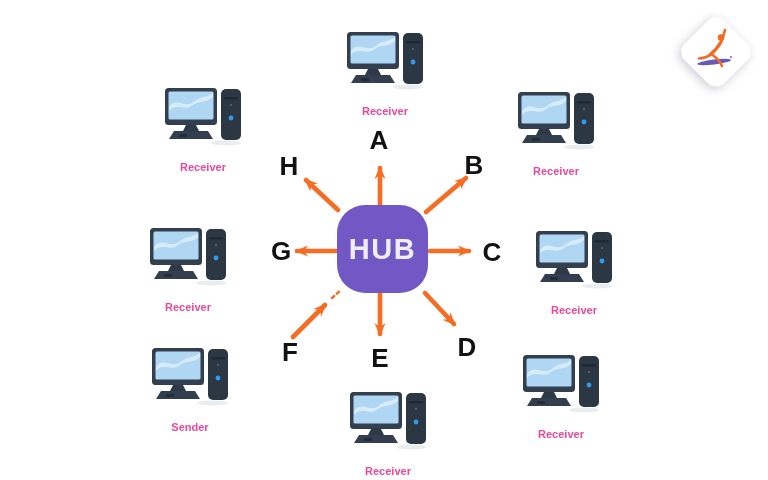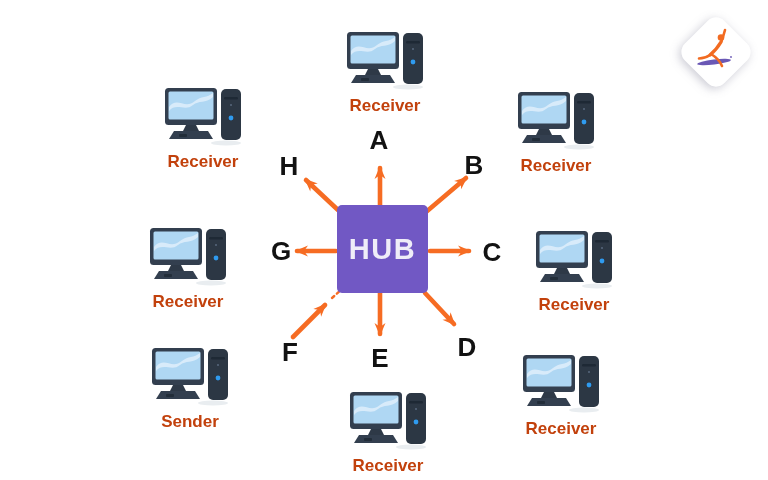--- a/index.html
+++ b/index.html
@@ -2,35 +2,35 @@
 <html><head>
 <meta charset="utf-8">
 <style>
   html,body{margin:0;padding:0;background:#ffffff;}
   body{width:768px;height:480px;position:relative;overflow:hidden;
        font-family:"Liberation Sans",sans-serif;}
   .stage{position:absolute;inset:0;width:768px;height:480px;}
 
   
   .hub{position:absolute;left:337px;top:205px;width:91px;height:88px;
-       background:#7158C4;border-radius:5px;display:flex;align-items:center;
+       background:#7158C4;border-radius:28px;display:flex;align-items:center;
        justify-content:center;z-index:3;}
   .hub-label{color:#EFEDF8;font-size:29px;font-weight:600;letter-spacing:1.5px;}
 
   
   .wires{position:absolute;left:0;top:0;z-index:2;}
 
   
   .port-letter{position:absolute;transform:translate(-50%,-50%);
        font-size:26px;font-weight:800;color:#121212;z-index:4;}
 
   
   .node{position:absolute;width:130px;display:flex;flex-direction:column;
         align-items:center;z-index:1;}
-  .node-label{margin-top:4px;font-size:17px;font-weight:700;color:#c2410c;}
+  .node-label{margin-top:13px;font-size:11px;font-weight:700;color:#ec4899;}
 
   
   .logo{position:absolute;left:672px;top:8px;width:88px;height:88px;z-index:5;}
   .logo-diamond{position:absolute;left:16px;top:16px;width:56px;height:56px;
         background:#ffffff;border-radius:12px;transform:rotate(45deg);
         box-shadow:0 3px 10px rgba(110,110,135,.35);}
   .logo-art{position:absolute;left:20px;top:18px;}
 </style>
 </head>
 <body>

